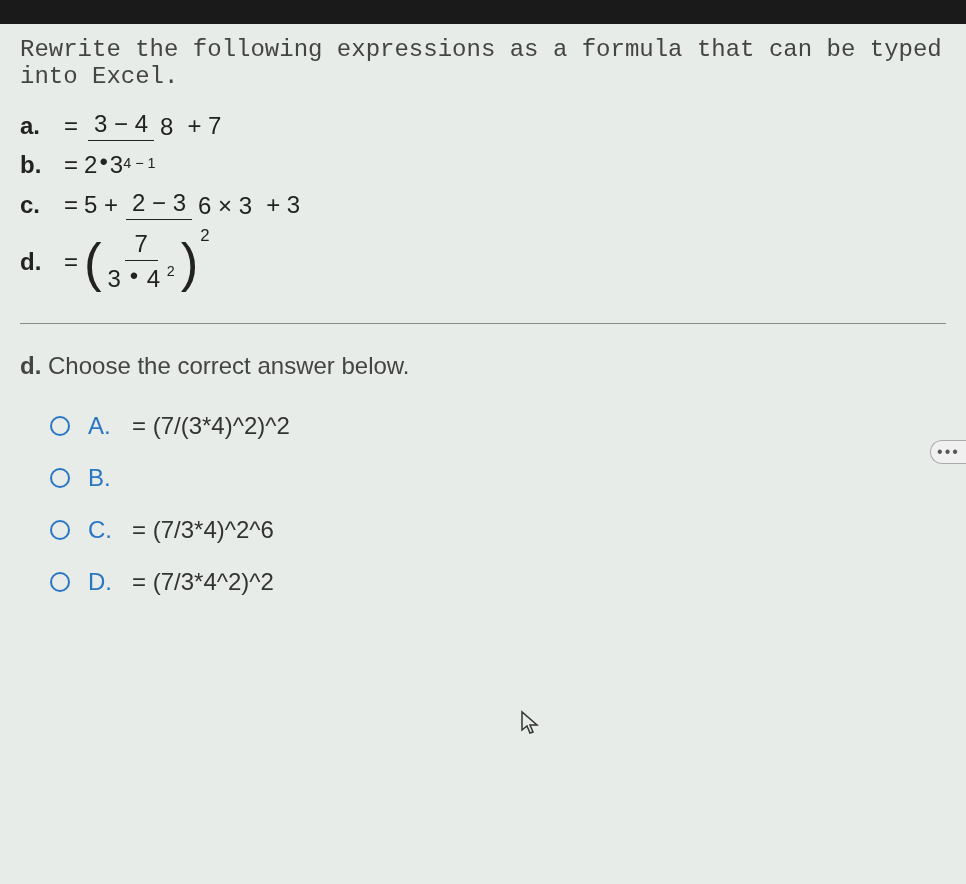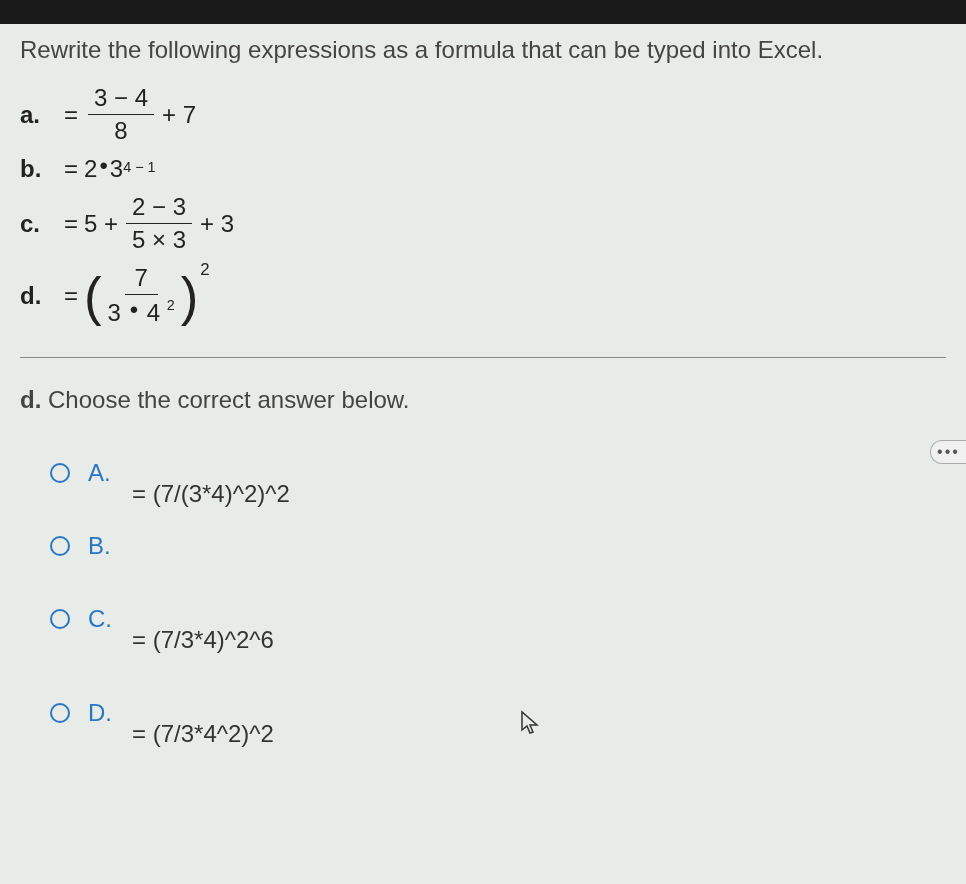--- a/index.html
+++ b/index.html
@@ -18,39 +18,40 @@
       background: #1a1a1a;
     }
     .content {
       padding: 12px 20px;
     }
     .question-title {
       font-size: 24px;
       color: #444;
       margin-bottom: 20px;
       font-weight: normal;
+      font-family: Liberation Mono, monospace;
     }
     .expression-row {
       display: flex;
       align-items: center;
       margin-bottom: 10px;
       font-size: 24px;
       color: #222;
     }
     .expr-label {
       font-weight: bold;
       margin-right: 8px;
       min-width: 30px;
     }
     .equals {
       margin: 0 6px;
     }
     .fraction {
       display: inline-flex;
-      flex-direction: column;
+      flex-direction: row;
       align-items: center;
       vertical-align: middle;
       margin: 0 4px;
     }
     .fraction .num {
       border-bottom: 1.5px solid #222;
       padding: 0 6px 2px 6px;
       text-align: center;
     }
     .fraction .den {
@@ -120,21 +121,21 @@
       align-items: center;
       justify-content: center;
       font-size: 16px;
       letter-spacing: 2px;
       color: #555;
       cursor: pointer;
     }
     .sub-question {
       font-size: 24px;
       color: #444;
-      margin-bottom: 24px;
+      margin-bottom: 32px;
     }
     .sub-question .bold {
       font-weight: bold;
     }
     .options {
       margin-left: 30px;
     }
     .option-row {
       display: flex;
       align-items: center;
@@ -151,21 +152,20 @@
       flex-shrink: 0;
     }
     .option-letter {
       color: #2a76c4;
       font-weight: normal;
       margin-right: 16px;
       min-width: 28px;
     }
     .option-text {
       color: #333;
-      margin-top: 42px;
     }
     .cursor {
       position: absolute;
       left: 520px;
       top: 710px;
       width: 20px;
       height: 26px;
       pointer-events: none;
     }
   </style>
@@ -195,21 +195,21 @@
     <span>3</span>
     <span class="sup">4 − 1</span>
   </div>
 
   <div class="expression-row">
     <span class="expr-label">c.</span>
     <span class="equals">=</span>
     <span style="margin-right:4px;">5 +</span>
     <span class="fraction">
       <span class="num">2 − 3</span>
-      <span class="den">5 × 3</span>
+      <span class="den">6 × 3</span>
     </span>
     <span style="margin-left:4px;">+ 3</span>
   </div>
 
   <div class="expression-row" style="margin-top:6px;">
     <span class="expr-label">d.</span>
     <span class="equals">=</span>
     <span class="expr-d-outer">
       <span class="expr-d-paren">
         <span class="paren-big">(</span>

